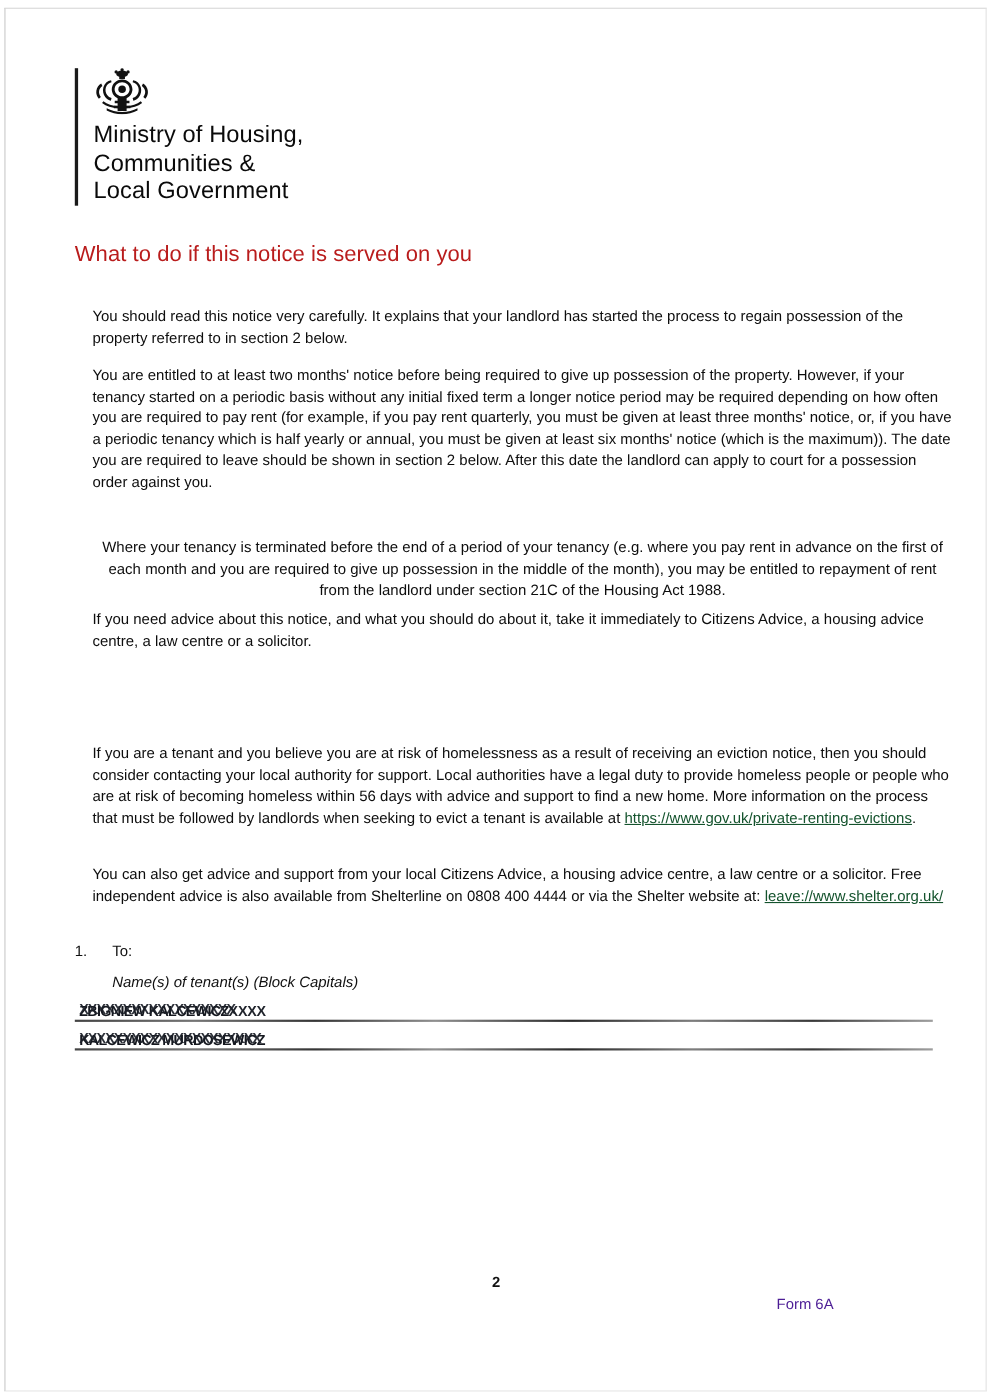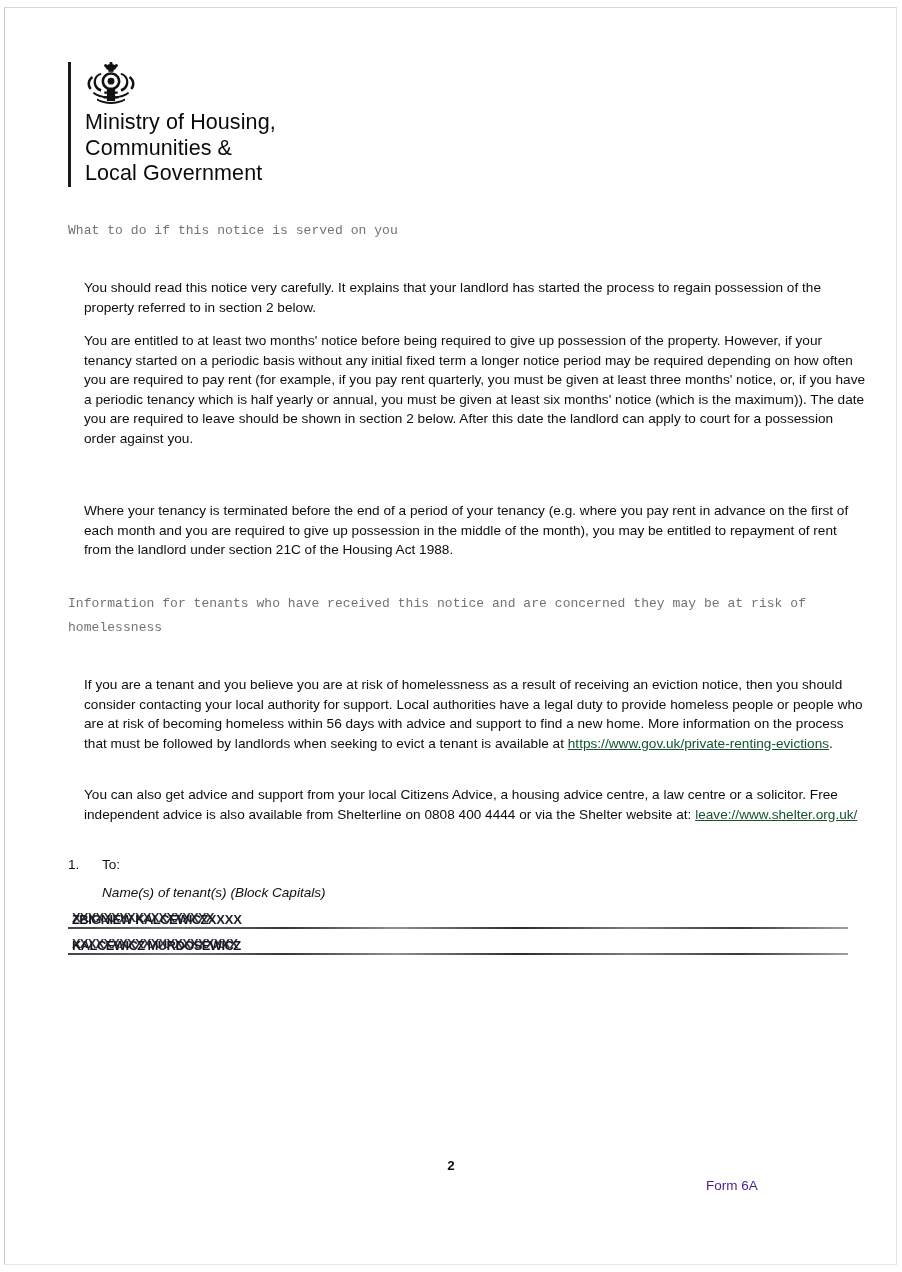--- a/index.html
+++ b/index.html
@@ -51,25 +51,24 @@
   .dept-name {
     font-size: 21.5px;
     line-height: 25.5px;
     letter-spacing: 0.1px;
     color: #0a0a0a;
     white-space: pre-line;
   }
 
   
   .h-major {
-    font-size: 13px;
+    font-size: 20px;
     line-height: 24px;
-    color: #737373;
+    color: #b91c1c;
     letter-spacing: 0.05px;
-    font-family: Liberation Mono, monospace;
   }
   p.body {
     font-size: 13.6px;
     line-height: 19.6px;
     color: #0d0d0d;
     margin: 16px;
     letter-spacing: 0.02px;
     text-align: left;
   }
   a.doclink, .doclink {
@@ -200,24 +199,24 @@
 Communities &amp;
 Local Government</div>
   </div>
 
   <div class="blk h-major" style="left:68px; top:219px; width:782px;">What to do if this notice is served on you</div>
 
   <p class="body blk" style="left:68px; top:262px; width:782px;">You should read this notice very carefully. It explains that your landlord has started the process to regain possession of the property referred to in section 2 below.</p>
 
   <p class="body blk" style="left:68px; top:315px; width:784px;">You are entitled to at least two months' notice before being required to give up possession of the property. However, if your tenancy started on a periodic basis without any initial fixed term a longer notice period may be required depending on how often you are required to pay rent (for example, if you pay rent quarterly, you must be given at least three months' notice, or, if you have a periodic tenancy which is half yearly or annual, you must be given at least six months' notice (which is the maximum)). The date you are required to leave should be shown in section 2 below. After this date the landlord can apply to court for a possession order against you.</p>
 
-  <p class="body blk" style="left:68px; top:485px; width:782px;">Where your tenancy is terminated before the end of a period of your tenancy (e.g. where you pay rent in advance on the first of each month and you are required to give up possession in the middle of the month), you may be entitled to repayment of rent from the landlord under section 21C of the Housing Act 1988.</p>
-
-
-  <div class="blk h-major" style="left:68px; top:592px; width:790px;">Information for tenants who have received this notice and are concerned they may be at risk of homelessness</div>
+  <p class="body blk" style="left:68px; top:472px; width:782px;text-align:center;">Where your tenancy is terminated before the end of a period of your tenancy (e.g. where you pay rent in advance on the first of each month and you are required to give up possession in the middle of the month), you may be entitled to repayment of rent from the landlord under section 21C of the Housing Act 1988.</p>
+
+  <p class="body blk" style="left:68px; top:537px; width:760px;">If you need advice about this notice, and what you should do about it, take it immediately to Citizens Advice, a housing advice centre, a law centre or a solicitor.</p>
+
 
   <p class="body blk" style="left:68px; top:659px; width:786px;"><span>If you are a tenant and you believe you are at risk of homelessness as a result of receiving an eviction notice, then you should consider contacting your local authority for support. Local authorities have a legal duty to provide homeless people or people who are at risk of becoming homeless within 56 days with advice and support to find a new home. More information on the process that must be followed by landlords when seeking to evict a tenant is available at </span><a class="doclink" href="#">https://www.gov.uk/private-renting-evictions</a><span>.</span></p>
 
   <p class="body blk" style="left:68px; top:769px; width:790px;"><span>You can also get advice and support from your local Citizens Advice, a housing advice centre, a law centre or a solicitor. Free independent advice is also available from Shelterline on 0808 400 4444 or via the Shelter website at: </span><a class="doclink" href="#">leave://www.shelter.org.uk/</a><span></span></p>
 
   <div class="sec-row">
     <span class="sec-num">1.</span><span>To:</span>
     <span class="sec-sub">Name(s) of tenant(s) (Block Capitals)</span>
   </div>
 

